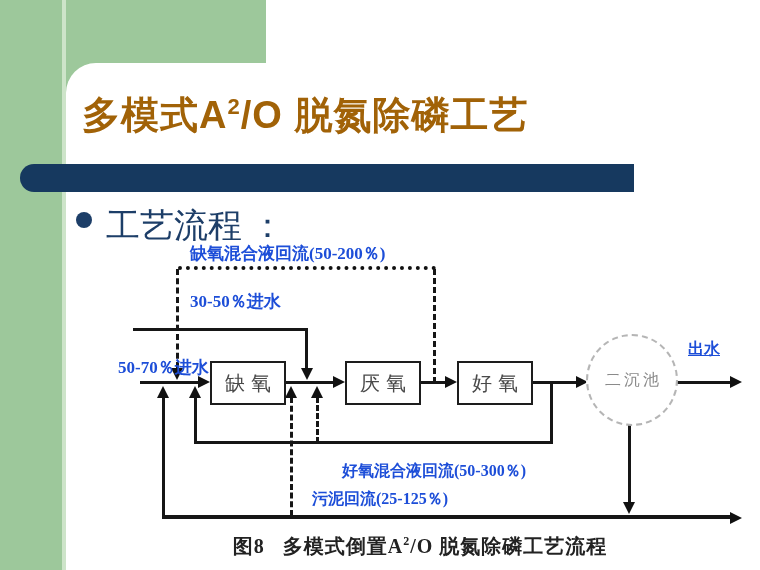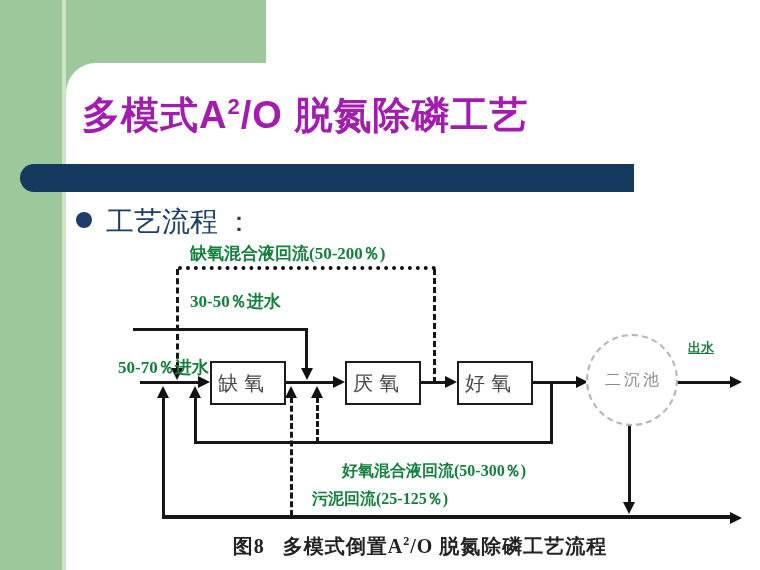--- a/index.html
+++ b/index.html
@@ -10,50 +10,50 @@
   }
   .abs{position:absolute;}
 
   
   .green-top{left:0;top:0;width:266px;height:96px;background:#9dc89b;border-radius:0 0 18px 0;}
   .green-side{left:0;top:0;width:62px;height:570px;background:#9dc89b;border-right:4px solid #cde4c9;}
   .card{left:66px;top:63px;width:694px;height:507px;background:#ffffff;border-top-left-radius:30px;}
   .title{
     left:82px;top:90px;width:600px;
     font-family:"Liberation Sans","DejaVu Sans",sans-serif;
-    font-weight:bold;font-size:38px;color:#a21caf;letter-spacing:1px;
+    font-weight:bold;font-size:38px;color:#a16207;letter-spacing:1px;
   }
   .title sup{font-size:22px;}
   .navy-bar{left:20px;top:164px;width:614px;height:28px;background:#16395f;border-radius:14px 0 0 14px;}
   .bullet-dot{left:76px;top:212px;width:16px;height:16px;border-radius:50%;background:#1d3e68;}
-  .bullet-text{left:106px;top:203px;font-size:28px;color:#1d3e68;font-family:"Liberation Serif","DejaVu Serif",serif;}
+  .bullet-text{left:106px;top:203px;font-size:34px;color:#1d3e68;font-family:"Liberation Serif","DejaVu Serif",serif;}
 
   
   .ln{background:#161616;}
   .dash-v{width:0;border-left:3px dashed #161616;}
   .dot-h{height:0;border-top:4px dotted #111;}
   .arr-r{width:0;height:0;border-top:6px solid transparent;border-bottom:6px solid transparent;border-left:12px solid #111;}
   .arr-u{width:0;height:0;border-left:6px solid transparent;border-right:6px solid transparent;border-bottom:12px solid #111;}
   .arr-d{width:0;height:0;border-left:6px solid transparent;border-right:6px solid transparent;border-top:12px solid #111;}
 
   .pbox{
     width:72px;height:40px;border:2.5px solid #1d1d1d;background:#fff;
-    display:flex;align-items:center;justify-content:flex-start;
+    display:flex;align-items:center;justify-content:center;
     font-family:"Liberation Serif","DejaVu Serif",serif;
     font-size:20px;color:#4a4a4a;letter-spacing:6px;text-indent:6px;
   }
   .clarifier{
     left:586px;top:334px;width:88px;height:88px;border:2px dashed #b5b5b5;border-radius:50%;
     background:#fff;display:flex;align-items:center;justify-content:center;
     font-family:"Liberation Serif","DejaVu Serif",serif;
     font-size:16px;color:#8a8a8a;letter-spacing:3px;text-indent:3px;
   }
   .dlabel{
     font-family:"Liberation Serif","DejaVu Serif",serif;
-    font-weight:bold;color:#15803d;font-size:16px;white-space:nowrap;
+    font-weight:bold;color:#1d4ed8;font-size:16px;white-space:nowrap;
   }
   .caption{
     left:120px;top:533px;width:560px;text-align:center;
     font-family:"Liberation Serif","DejaVu Serif",serif;
     font-weight:bold;font-size:20px;color:#222;letter-spacing:1px;
   }
   .caption sup{font-size:12px;}
   .caption .fig{margin-right:18px;margin-left:40px;}
 </style>
 </head>
@@ -112,17 +112,17 @@
 <div class="abs pbox" style="left:457px;top:361px;">
     <span>好氧</span>
   </div>
 <div class="abs clarifier">
     <span>二沉池</span>
   </div>
 
 <div class="abs dlabel" style="left:190px;top:242px;font-size:17px;">缺氧混合液回流(50-200％)</div>
 <div class="abs dlabel" style="left:190px;top:290px;font-size:17px;">30-50％进水</div>
 <div class="abs dlabel" style="left:82px;top:356px;font-size:17px;margin-left:36px;">50-70％进水</div>
-<div class="abs dlabel" style="left:688px;top:339px;font-size:13px;text-decoration:underline;">出水</div>
+<div class="abs dlabel" style="left:688px;top:339px;font-size:16px;text-decoration:underline;">出水</div>
 <div class="abs dlabel" style="left:342px;top:461px;">好氧混合液回流(50-300％)</div>
 <div class="abs dlabel" style="left:312px;top:489px;">污泥回流(25-125％)</div>
 
 <div class="abs caption"><span class="fig">图8</span><span>多模式倒置A</span><sup>2</sup><span>/O 脱氮除磷工艺流程</span></div>
 
 </body></html>

